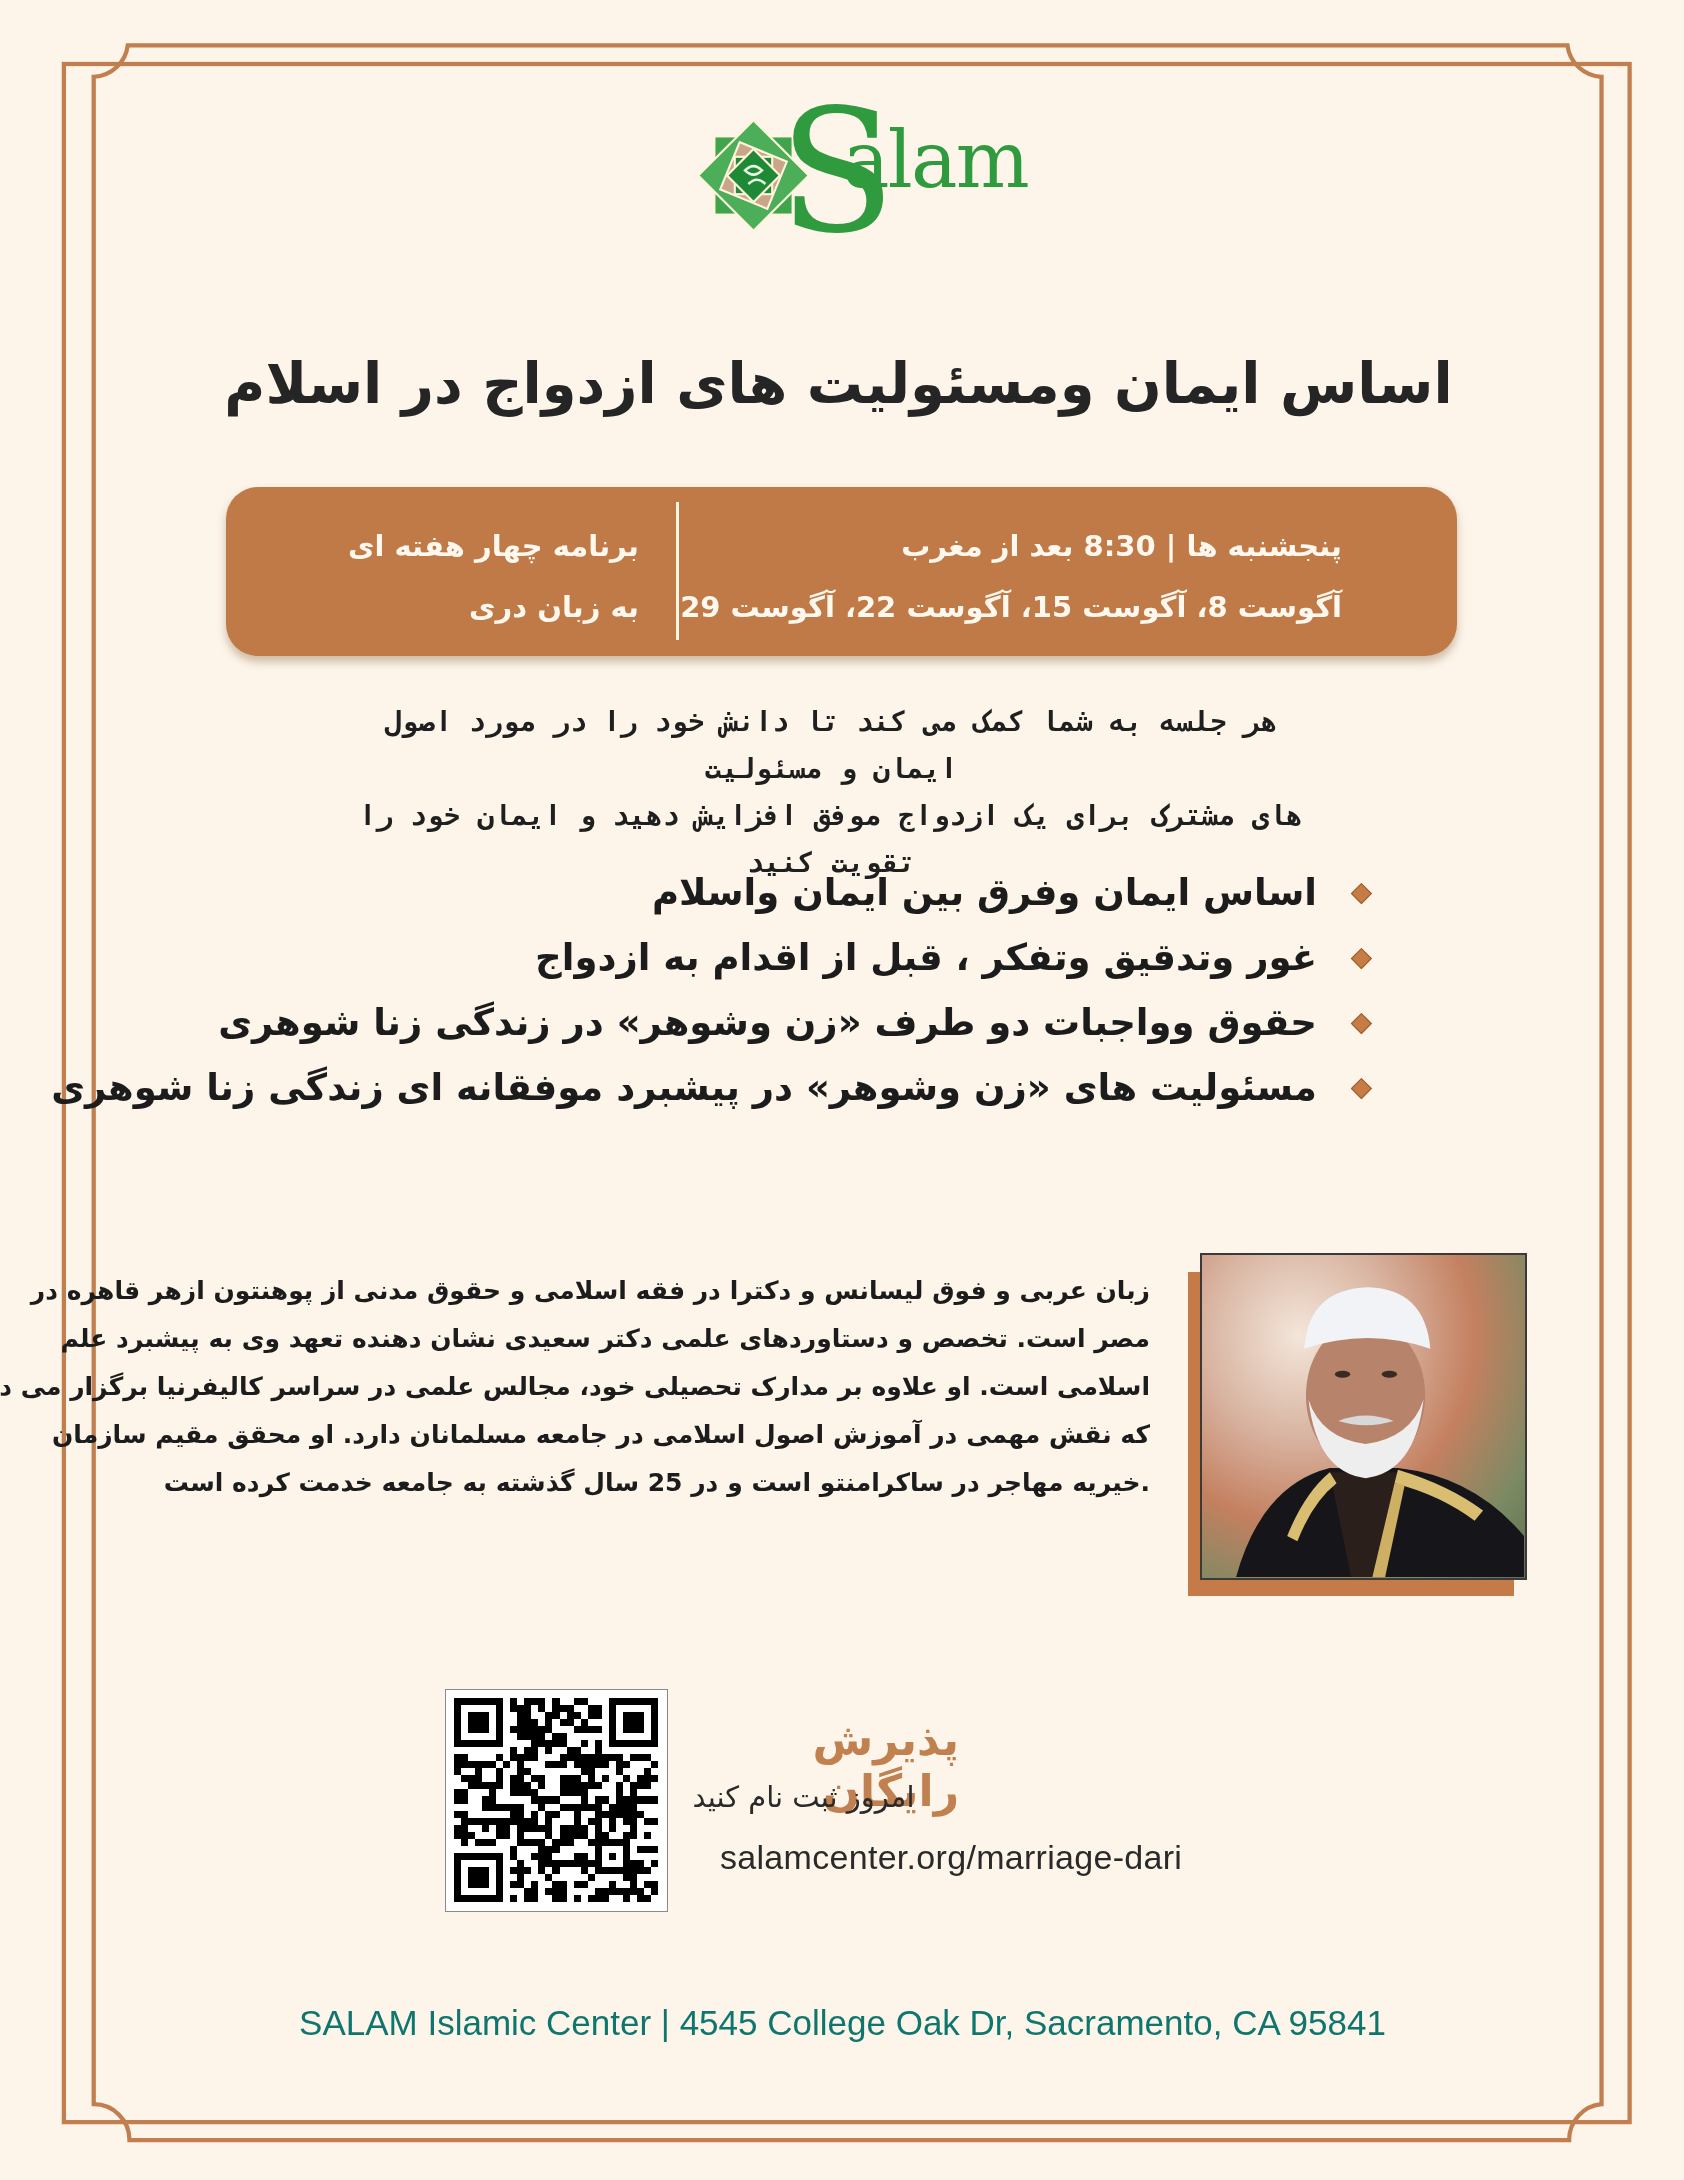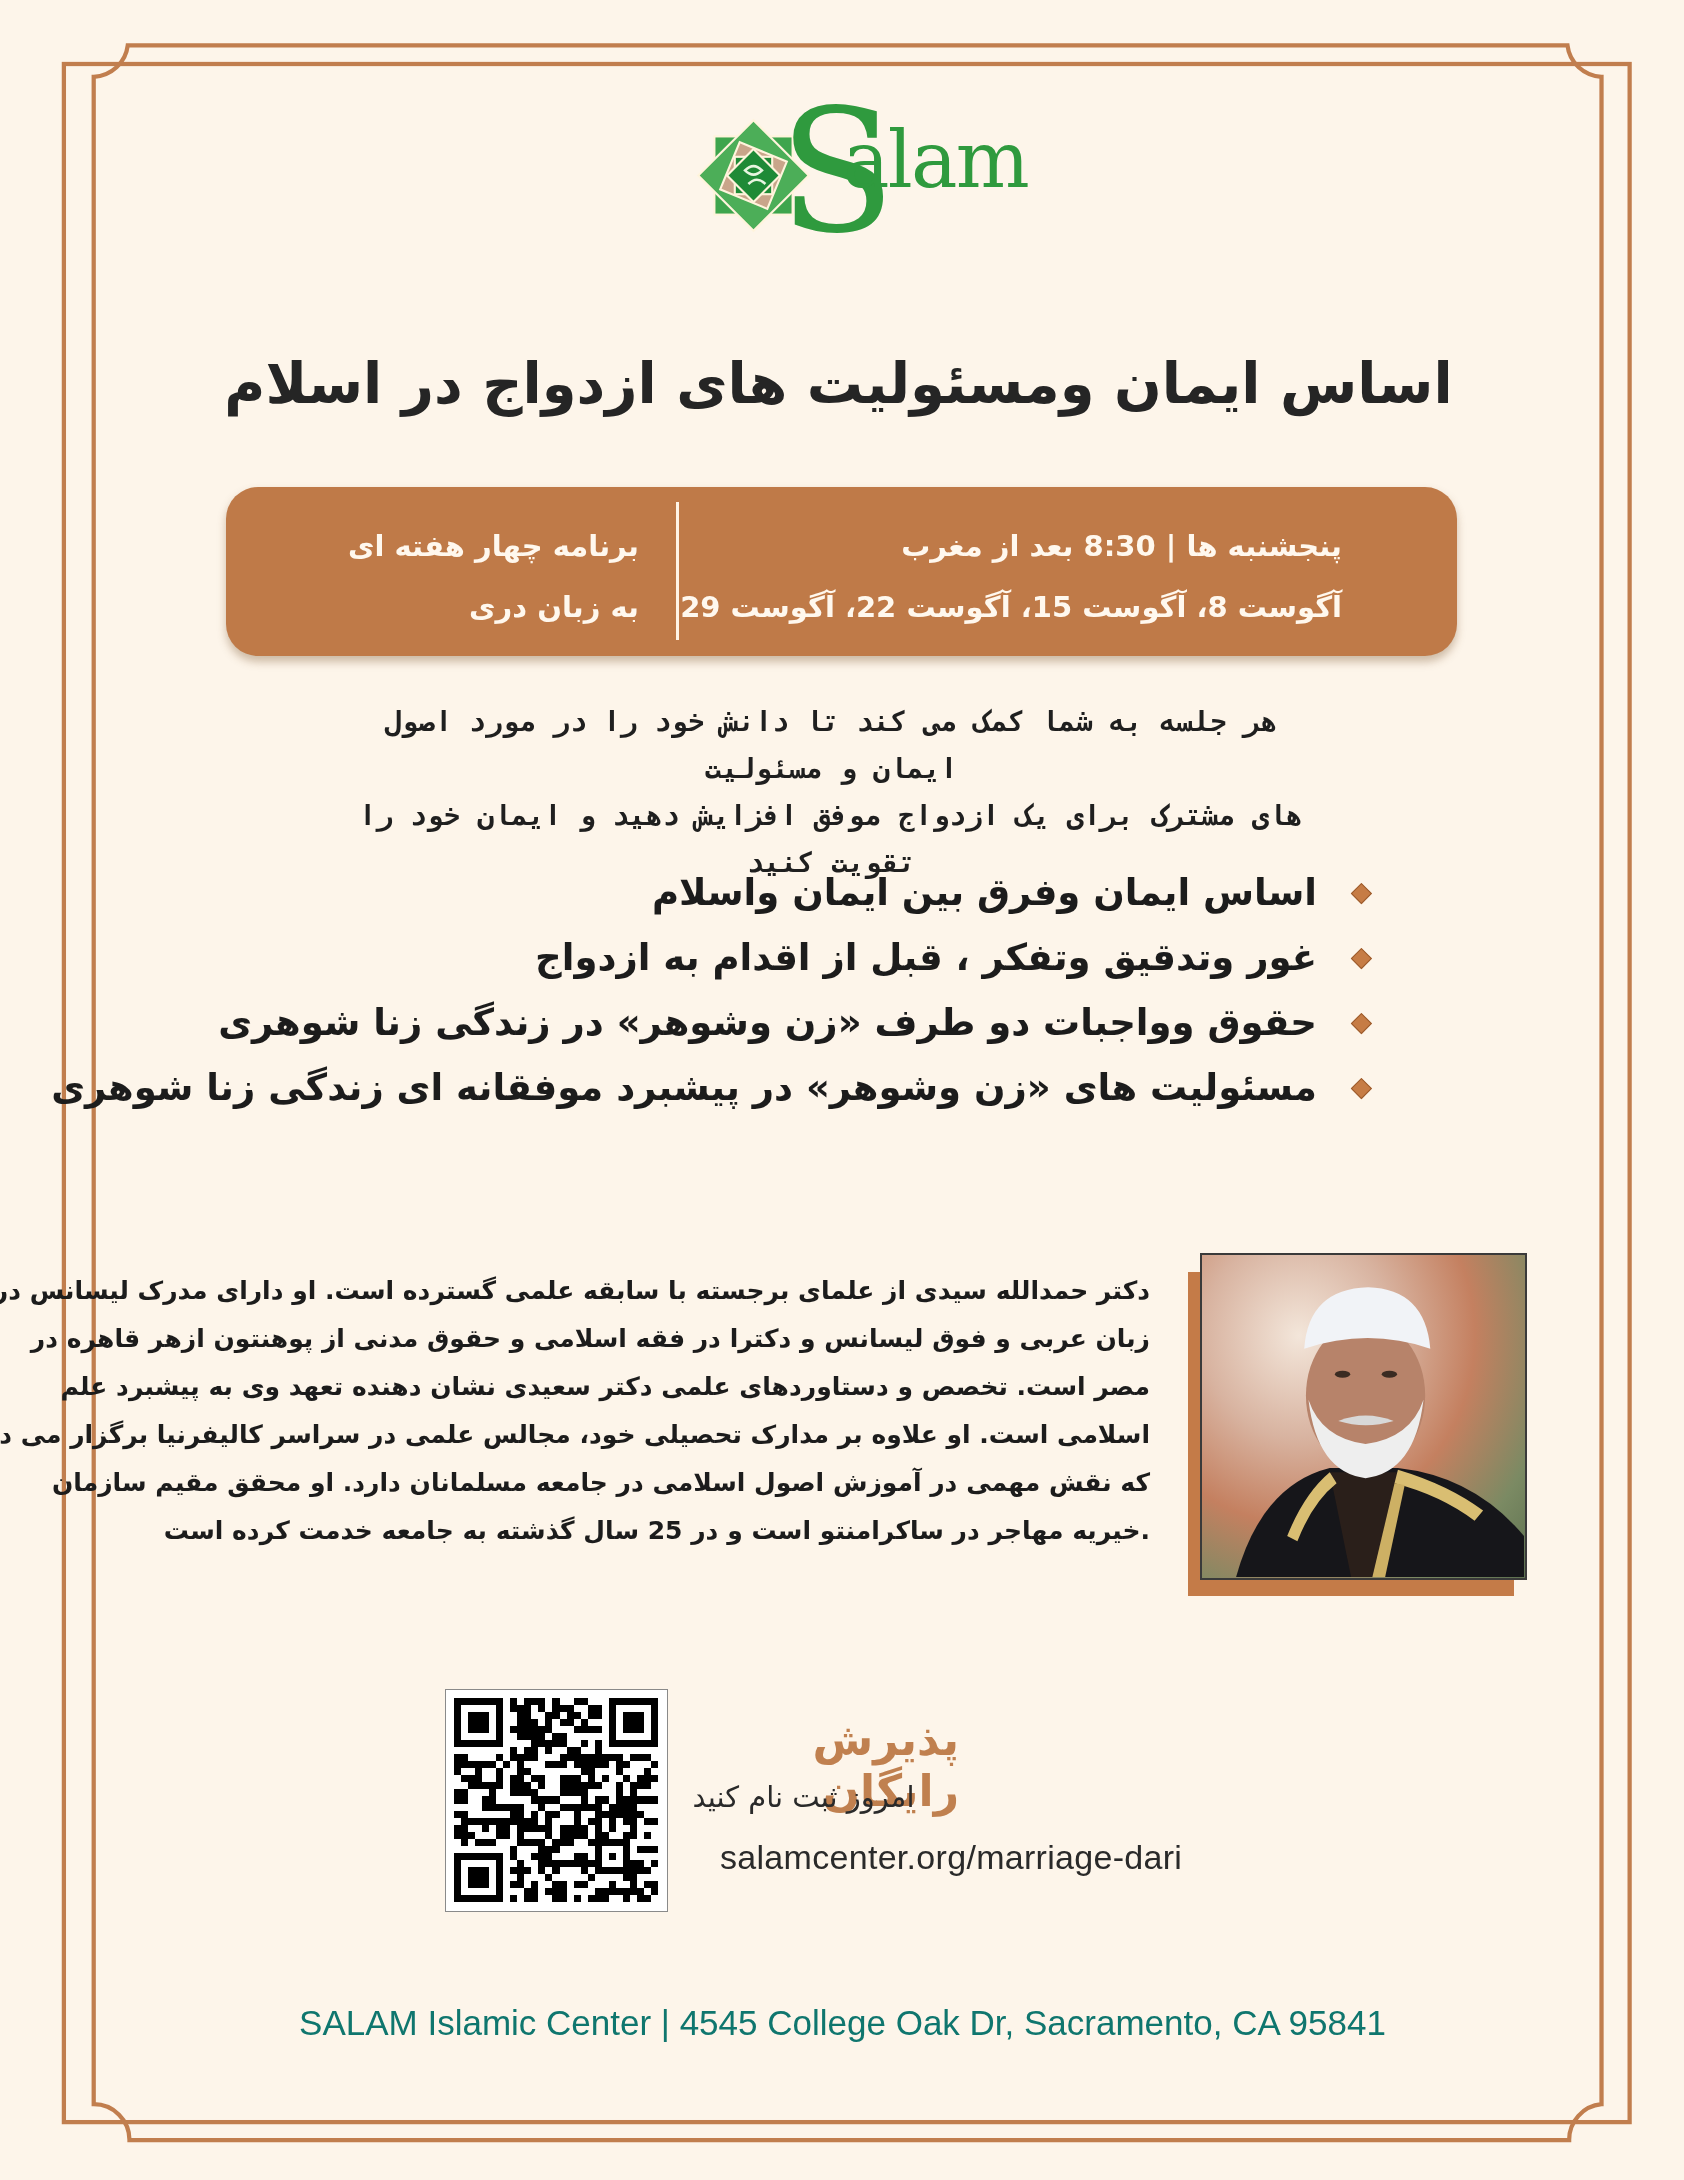--- a/index.html
+++ b/index.html
@@ -132,21 +132,20 @@
 </div>
 
 <ul class="bullets">
   <li class="bullet"><span class="bullet-diamond"></span><span>اساس ایمان وفرق بین ایمان واسلام</span></li>
   <li class="bullet"><span class="bullet-diamond"></span><span>غور وتدقیق وتفکر ، قبل از اقدام به ازدواج</span></li>
   <li class="bullet"><span class="bullet-diamond"></span><span>حقوق وواجبات دو طرف «زن وشوهر» در  زندگی زنا شوهری</span></li>
   <li class="bullet"><span class="bullet-diamond"></span><span>مسئولیت های «زن وشوهر»  در پیشبرد موفقانه ای زندگی زنا شوهری</span></li>
 </ul>
 
 <div class="bio">
-  <span class="bio-line">دکتر حمدالله سیدی از علمای برجسته با سابقه علمی گسترده است. او دارای مدرک لیسانس در</span>
   <span class="bio-line">زبان عربی و فوق لیسانس و دکترا در فقه اسلامی و حقوق مدنی  از پوهنتون ازهر قاهره در</span>
   <span class="bio-line">مصر است. تخصص و دستاوردهای علمی دکتر سعیدی نشان دهنده تعهد وی به پیشبرد علم</span>
   <span class="bio-line">اسلامی است. او علاوه بر مدارک تحصیلی خود، مجالس علمی در سراسر کالیفرنیا برگزار می داراد</span>
   <span class="bio-line">که  نقش مهمی در آموزش اصول اسلامی در جامعه مسلمانان دارد. او محقق مقیم سازمان</span>
   <span class="bio-line last">.خیریه مهاجر در ساکرامنتو است و در 25 سال گذشته به جامعه خدمت کرده است</span>
 </div>
 
 <div class="photo-shadow"></div>
 <div class="photo" aria-label="speaker-portrait">
   <svg width="322" height="322" viewBox="0 0 378 378">

